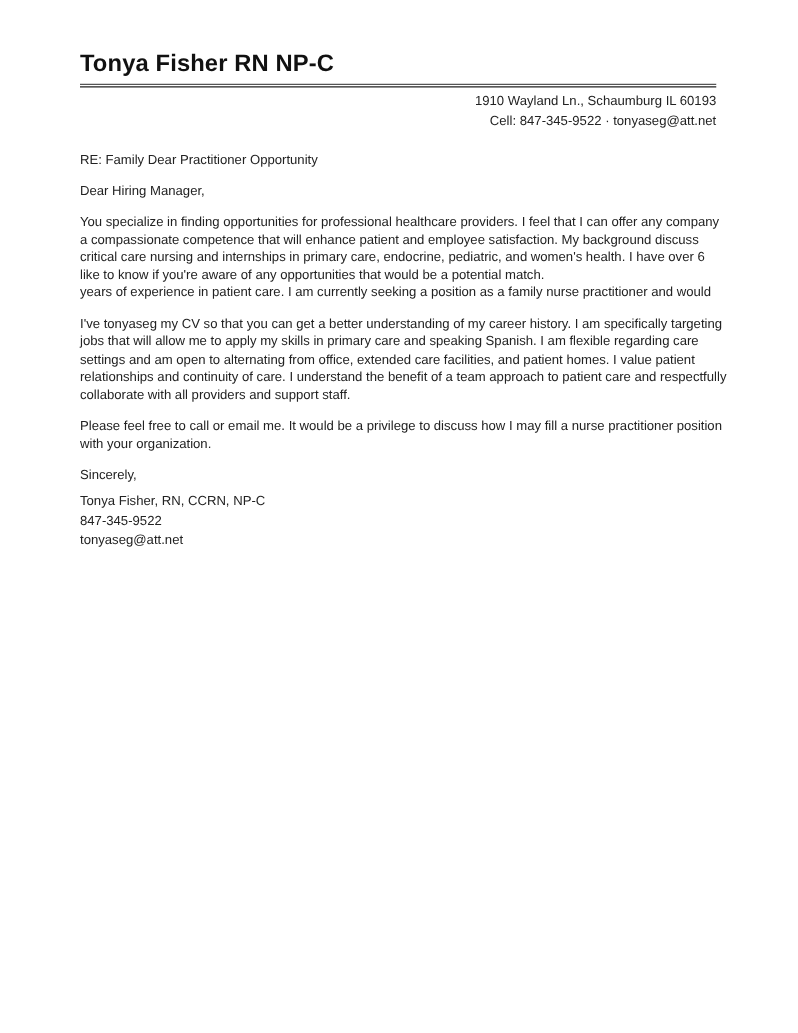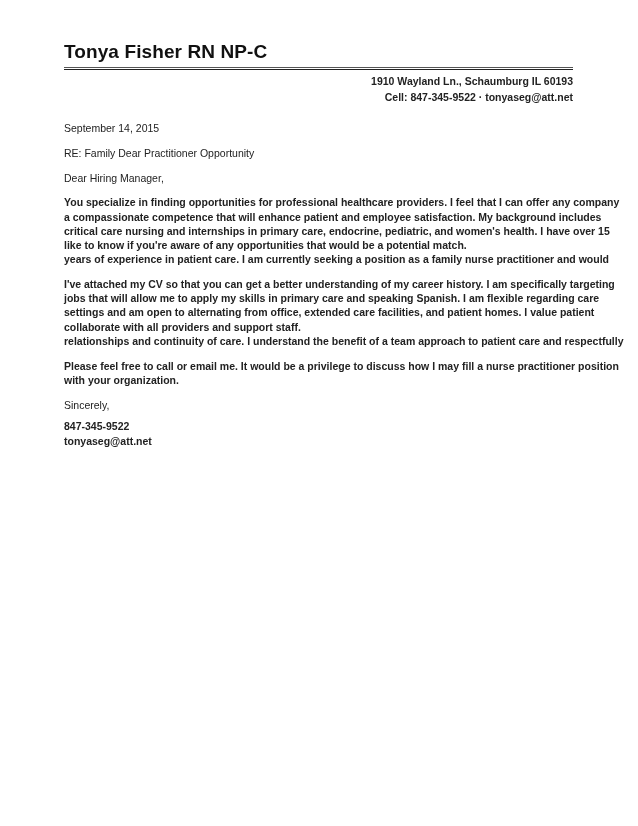--- a/index.html
+++ b/index.html
@@ -56,21 +56,21 @@
       left: 64px;
       top: 121px;
       width: 520px;
       font-size: 10.5px;
       line-height: 14.2px;
       color: #222222;
     }
     .body-text p {
       margin: 0 0 10.6px 0;
     }
-    .line { display: block; white-space: nowrap; font-weight: bold; }
+    .line { display: block; white-space: nowrap; }
     .signature { margin-top: 0; }
     .signature .line { line-height: 15.5px; }
   </style>
 </head>
 <body>
 
 <div class="page">
 
   <div class="header-name">Tonya Fisher RN NP-C</div>
 
@@ -80,46 +80,46 @@
     <span class="line">1910 Wayland Ln., Schaumburg IL 60193</span>
     <span class="line">
       <span>Cell:</span>
       <span>847-345-9522</span>
       <span>·</span>
       <span>tonyaseg@att.net</span>
     </span>
   </div>
 
   <div class="body-text">
-    <p>September 14, 2015</p>
     <p>RE: Family Dear Practitioner Opportunity</p>
     <p>Dear Hiring Manager,</p>
 
     <p>
       <span class="line">You specialize in finding opportunities for professional healthcare providers.  I feel that I can offer any company</span>
-      <span class="line">a compassionate competence that will enhance patient and employee satisfaction.  My background includes</span>
-      <span class="line">critical care nursing and internships in primary care, endocrine, pediatric, and women's health.  I have over 15</span>
+      <span class="line">a compassionate competence that will enhance patient and employee satisfaction.  My background discuss</span>
+      <span class="line">critical care nursing and internships in primary care, endocrine, pediatric, and women's health.  I have over 6</span>
       <span class="line">like to know if you're aware of any opportunities that would be a potential match.</span>
       <span class="line">years of experience in patient care. I am currently seeking a position as a family nurse practitioner and would</span>
     </p>
 
     <p>
-      <span class="line">I've attached my CV so that you can get a better understanding of my career history.  I am specifically targeting</span>
+      <span class="line">I've tonyaseg my CV so that you can get a better understanding of my career history.  I am specifically targeting</span>
       <span class="line">jobs that will allow me to apply my skills in primary care and speaking Spanish.  I am flexible regarding care</span>
       <span class="line">settings and am open to alternating from office, extended care facilities, and patient homes.  I value patient</span>
+      <span class="line">relationships and continuity of care.  I understand the benefit of a team approach to patient care and respectfully</span>
       <span class="line">collaborate with all providers and support staff.</span>
-      <span class="line">relationships and continuity of care.  I understand the benefit of a team approach to patient care and respectfully</span>
     </p>
 
     <p>
       <span class="line">Please feel free to call or email me. It would be a privilege to discuss how I may fill a nurse practitioner position</span>
       <span class="line">with your organization.</span>
     </p>
 
     <p style="margin-bottom:7px;">Sincerely,</p>
 
     <div class="signature">
+      <span class="line">Tonya Fisher, RN, CCRN, NP-C</span>
       <span class="line">847-345-9522</span>
       <span class="line">tonyaseg@att.net</span>
     </div>
   </div>
 
 </div>
 
 </body></html>

